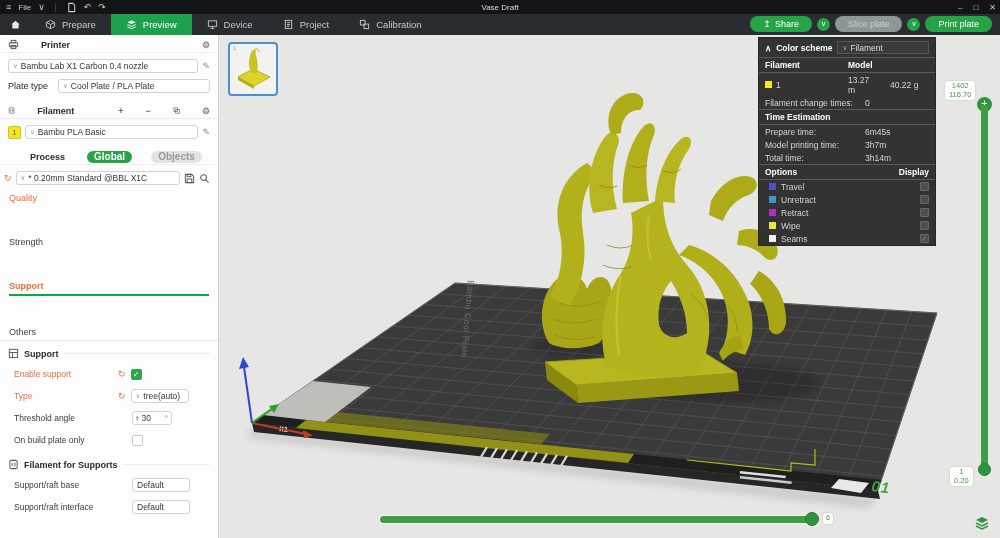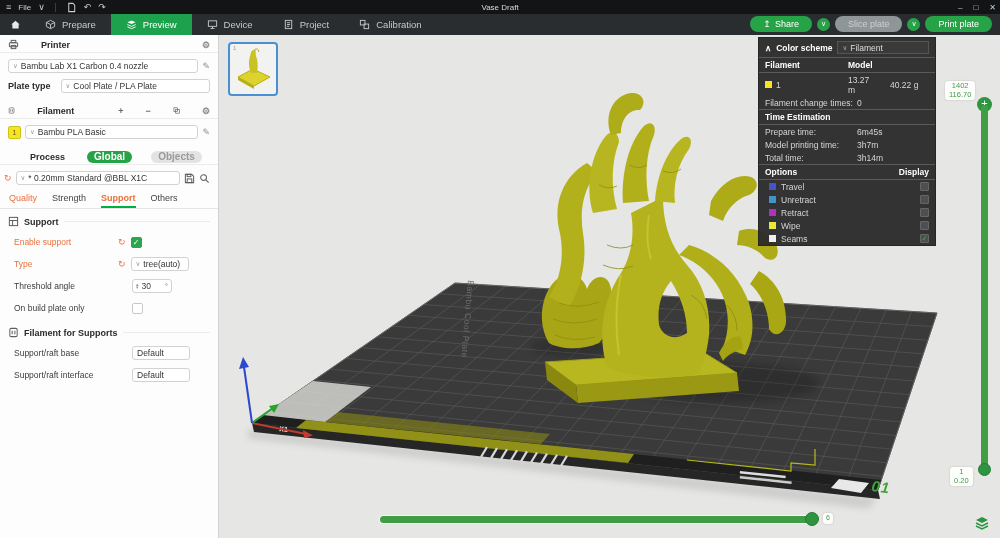--- a/index.html
+++ b/index.html
@@ -30,29 +30,29 @@
   .sidebar { position:absolute; left:0; top:35px; width:219px; bottom:0; background:#fdfdfd; border-right:1px solid #d2d2d2; font-size:9px; color:#3c3c3c; }
   .sec-h { height:16px; margin-top:2px; padding:0 8px; display:flex; align-items:center; gap:22px; border-bottom:1px solid #ececec; font-weight:bold; color:#2b2b2b; }
   .sec-h .sp { flex:1; }
   .gear { color:#8a8a8a; font-size:9px; }
   .mini-ic { width:11px; height:11px; }
   .mini-ic path, .mini-ic rect, .mini-ic line, .mini-ic circle { stroke:#5f5f5f; stroke-width:1.1; fill:none; }
   .row { display:flex; align-items:center; gap:4px; padding:0 8px; margin-top:6px; }
   .combo { flex:1; height:14px; border:1px solid #d2d2d2; border-radius:3px; background:#fff; display:flex; align-items:center; gap:3px; padding:1px 4px; font-size:8.5px; color:#333; }
   .combo .cv { color:#9a9a9a; font-size:6.5px; }
   .edit-ic { color:#8a8a8a; font-size:9px; }
-  .lblb { font-weight:bold; color:#2b2b2b;text-align:center; }
+  .lblb { font-weight:normal; color:#2b2b2b;text-align:center; }
   .swatch1 { width:13px; height:13px; background:#f5e523; border:1px solid #cfc21a; border-radius:2px; font-size:8px; color:#6b6410; display:flex; align-items:center; justify-content:center; }
   .pillmini { height:12px; border-radius:7px; padding:0 7px; font-size:10px; display:flex; align-items:center; }
   .pg { background:#27a347; color:#fff; }
   .po { background:#e3e3e3; color:#9a9a9a; margin-left:-3px; }
   .toggle { width:17px; height:9px; border-radius:5px; background:#cfcfcf; position:relative; }
   .toggle::after { content:""; position:absolute; left:1px; top:1px; width:7px; height:7px; border-radius:50%; background:#fff; }
   .reset { color:#e8703d; font-size:9px; }
-  .ptabs { display:flex; gap:15px; padding:0 9px; margin-top:8px; font-size:9px; }
+  .ptabs { display:flex; gap:31px; padding:0 9px; margin-top:8px; font-size:9px;flex-direction:column; }
   .ptab { padding-bottom:3px; color:#444; }
   .ptab.mod { color:#e8703d; }
   .ptab.active { color:#e8703d; border-bottom:2px solid #00ae42; font-weight:bold; }
   .ptabs-line { height:1px; background:#e4e4e4; }
   .grp-h { display:flex; align-items:center; gap:5px; padding:0 8px; margin-top:7px; font-weight:bold; color:#2b2b2b; }
   .grp-h::after { content:""; flex:1; border-top:1px solid #ececec; }
   .prow { display:flex; align-items:center; padding:0 8px 0 14px; margin-top:8px; height:14px; }
   .prow .lbl { width:104px; color:#3c3c3c; font-size:8.5px; }
   .prow .lbl.mod { color:#e8703d; }
   .chk { width:11px; height:11px; border-radius:2px; border:1px solid #c9c9c9; background:#fff; }
@@ -71,21 +71,21 @@
 
   
   .stats { position:absolute; left:539px; top:2px; width:178px; background:rgba(44,44,44,0.96); color:#d6d6d6; font-size:8.5px; border:1px solid #262626; }
   .st-head { display:flex; align-items:center; gap:5px; padding:3px 6px; color:#fff; font-weight:bold; }
   .st-sel { flex:1; height:13px; background:#3a3a3a; border:1px solid #555; display:flex; align-items:center; gap:3px; padding:0 4px; font-weight:normal; color:#ddd; }
   .st-cols { display:flex; padding:2px 6px; border-top:1px solid #5a5a5a; border-bottom:1px solid #5a5a5a; font-weight:bold; color:#fff; }
   .st-row { display:flex; align-items:center; padding:1.5px 6px; }
   .c1 { width:83px; display:flex; align-items:center; gap:4px; }
   .sw { width:7px; height:7px; }
   .st-kv { display:flex; padding:1.5px 6px; }
-  .st-kv .k { width:92px; }
+  .st-kv .k { width:100px; }
   .st-sec { padding:2px 6px; font-weight:bold; color:#fff; border-bottom:1px solid #5a5a5a; }
   .st-sec.top { border-top:1px solid #5a5a5a; }
   .opt-head { display:flex; padding:2px 6px; font-weight:bold; color:#fff; border-top:1px solid #5a5a5a; border-bottom:1px solid #5a5a5a; }
   .opt-row { display:flex; align-items:center; padding:1.5px 6px 1.5px 10px; }
   .opt-row .ol { flex:1; margin-left:5px; }
   .ochk { width:9px; height:9px; background:#4f4f4f; border:1px solid #666; border-radius:1px; font-size:7px; color:#3cb24a; display:flex; align-items:center; justify-content:center; }
 
   
   .vtrack { position:absolute; left:762px; top:70px; width:7px; height:366px; background:#3f9e45; border-radius:4px; }
   .vplus { position:absolute; left:758px; top:62px; width:15px; height:15px; border-radius:50%; background:#2f9440; color:#fff; font-size:11px; line-height:13px; text-align:center; }

